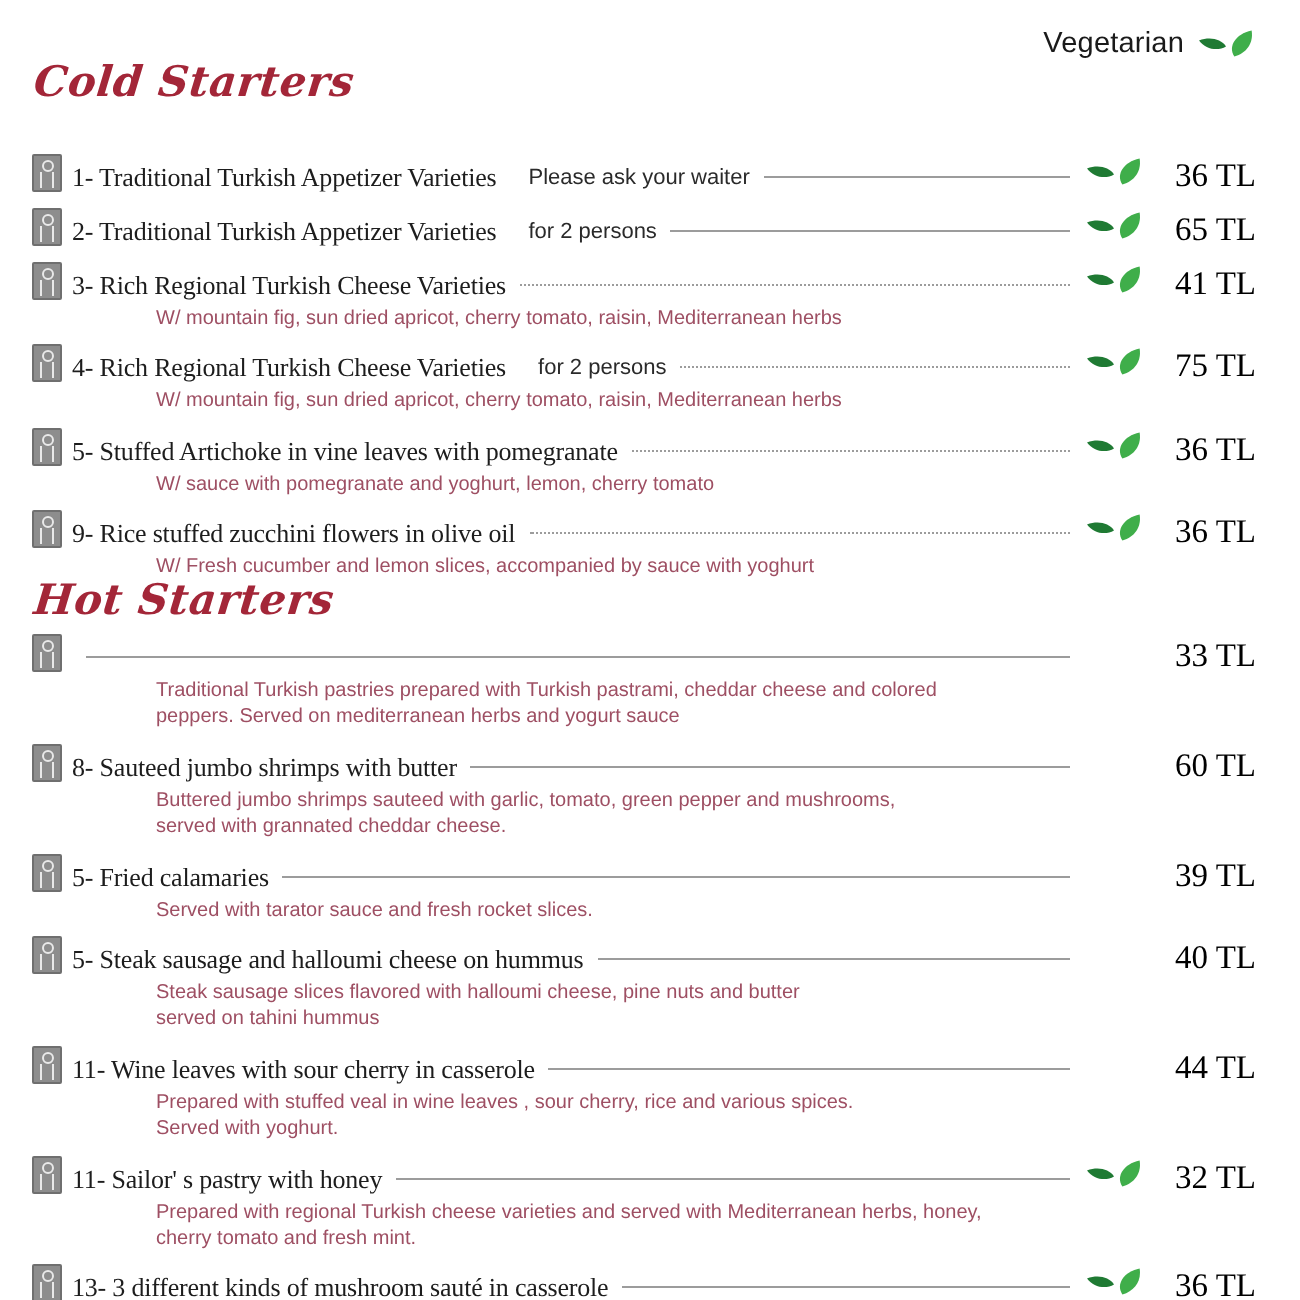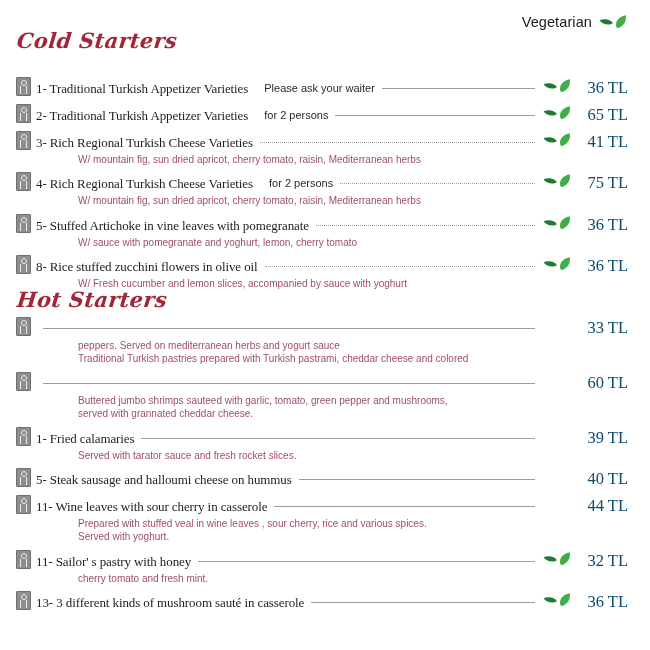--- a/index.html
+++ b/index.html
@@ -156,21 +156,21 @@
     position: relative;
     top: 1px;
   }
 
   .price {
     flex: 0 0 auto;
     width: 54px;
     text-align: right;
     font-family: "Liberation Serif", serif;
     font-size: 16.5px;
-    color: #0c4a6e;
+    color: #000000;
     white-space: nowrap;
   }
 
   .item-desc {
     font-family: "Liberation Sans", sans-serif;
     font-size: 10px;
     line-height: 13.4px;
     color: #9e4f63;
     margin: 0 0 0 62px;
     padding-top: 1px;
@@ -264,21 +264,21 @@
             </svg></span>
           <span class="price">36 TL</span>
         </div>
         <div class="item-desc">
           <span class="dline">W/ sauce with pomegranate and yoghurt, lemon, cherry tomato</span>
         </div>
       </div>
       <div class="item">
         <div class="item-row">
           <span class="plate-icon"></span>
-          <span class="item-name">8- Rice stuffed zucchini flowers in olive oil</span>
+          <span class="item-name">9- Rice stuffed zucchini flowers in olive oil</span>
           <span class="leader dotted"></span>
           <span class="leaf-slot"><svg viewBox="0 0 30 16" width="30" height="16" aria-hidden="true">
               <path d="M1.5 6.2 C7 4.2 12.5 5.4 15 9.2 C10.8 11.8 4.8 10.6 1.5 6.2 Z" fill="#1f7a33"></path>
               <path d="M27.8 1.2 C28.9 7.4 25.2 12.6 19.2 14.2 C15.8 9.4 19.6 2.9 27.8 1.2 Z" fill="#3fae4a"></path>
             </svg></span>
           <span class="price">36 TL</span>
         </div>
         <div class="item-desc">
           <span class="dline">W/ Fresh cucumber and lemon slices, accompanied by sauce with yoghurt</span>
         </div>
@@ -289,55 +289,60 @@
 
   <div class="menu-list list-hot" id="list-1">
       <div class="item">
         <div class="item-row">
           <span class="plate-icon"></span>
           <span class="leader solid"></span>
           <span class="leaf-slot"></span>
           <span class="price">33 TL</span>
         </div>
         <div class="item-desc">
+          <span class="dline">Traditional Turkish pastries prepared with Turkish pastrami, cheddar cheese and colored</span>
           <span class="dline">peppers. Served on mediterranean herbs and yogurt sauce</span>
-          <span class="dline">Traditional Turkish pastries prepared with Turkish pastrami, cheddar cheese and colored</span>
-        </div>
-      </div>
-      <div class="item">
-        <div class="item-row">
-          <span class="plate-icon"></span>
+        </div>
+      </div>
+      <div class="item">
+        <div class="item-row">
+          <span class="plate-icon"></span>
+          <span class="item-name">8- Sauteed jumbo shrimps with butter</span>
           <span class="leader solid"></span>
           <span class="leaf-slot"></span>
           <span class="price">60 TL</span>
         </div>
         <div class="item-desc">
           <span class="dline">Buttered jumbo shrimps sauteed with garlic, tomato, green pepper and mushrooms,</span>
           <span class="dline">served with grannated cheddar cheese.</span>
         </div>
       </div>
       <div class="item">
         <div class="item-row">
           <span class="plate-icon"></span>
-          <span class="item-name">1- Fried calamaries</span>
+          <span class="item-name">5- Fried calamaries</span>
           <span class="leader solid"></span>
           <span class="leaf-slot"></span>
           <span class="price">39 TL</span>
         </div>
         <div class="item-desc">
           <span class="dline">Served with tarator sauce and fresh rocket slices.</span>
         </div>
       </div>
       <div class="item">
         <div class="item-row">
           <span class="plate-icon"></span>
           <span class="item-name">5- Steak sausage and halloumi cheese on hummus</span>
           <span class="leader solid"></span>
           <span class="leaf-slot"></span>
           <span class="price">40 TL</span>
+        </div>
+        <div class="item-desc">
+          <span class="dline">Steak sausage slices flavored with halloumi cheese, pine nuts and butter</span>
+          <span class="dline">served on tahini hummus</span>
         </div>
       </div>
       <div class="item">
         <div class="item-row">
           <span class="plate-icon"></span>
           <span class="item-name">11- Wine leaves with sour cherry in casserole</span>
           <span class="leader solid"></span>
           <span class="leaf-slot"></span>
           <span class="price">44 TL</span>
         </div>
@@ -351,20 +356,21 @@
           <span class="plate-icon"></span>
           <span class="item-name">11- Sailor' s pastry with honey</span>
           <span class="leader solid"></span>
           <span class="leaf-slot"><svg viewBox="0 0 30 16" width="30" height="16" aria-hidden="true">
               <path d="M1.5 6.2 C7 4.2 12.5 5.4 15 9.2 C10.8 11.8 4.8 10.6 1.5 6.2 Z" fill="#1f7a33"></path>
               <path d="M27.8 1.2 C28.9 7.4 25.2 12.6 19.2 14.2 C15.8 9.4 19.6 2.9 27.8 1.2 Z" fill="#3fae4a"></path>
             </svg></span>
           <span class="price">32 TL</span>
         </div>
         <div class="item-desc">
+          <span class="dline">Prepared with regional Turkish cheese varieties and served with Mediterranean herbs, honey,</span>
           <span class="dline">cherry tomato and fresh mint.</span>
         </div>
       </div>
       <div class="item">
         <div class="item-row">
           <span class="plate-icon"></span>
           <span class="item-name">13- 3 different kinds of mushroom sauté in casserole</span>
           <span class="leader solid"></span>
           <span class="leaf-slot"><svg viewBox="0 0 30 16" width="30" height="16" aria-hidden="true">
               <path d="M1.5 6.2 C7 4.2 12.5 5.4 15 9.2 C10.8 11.8 4.8 10.6 1.5 6.2 Z" fill="#1f7a33"></path>

